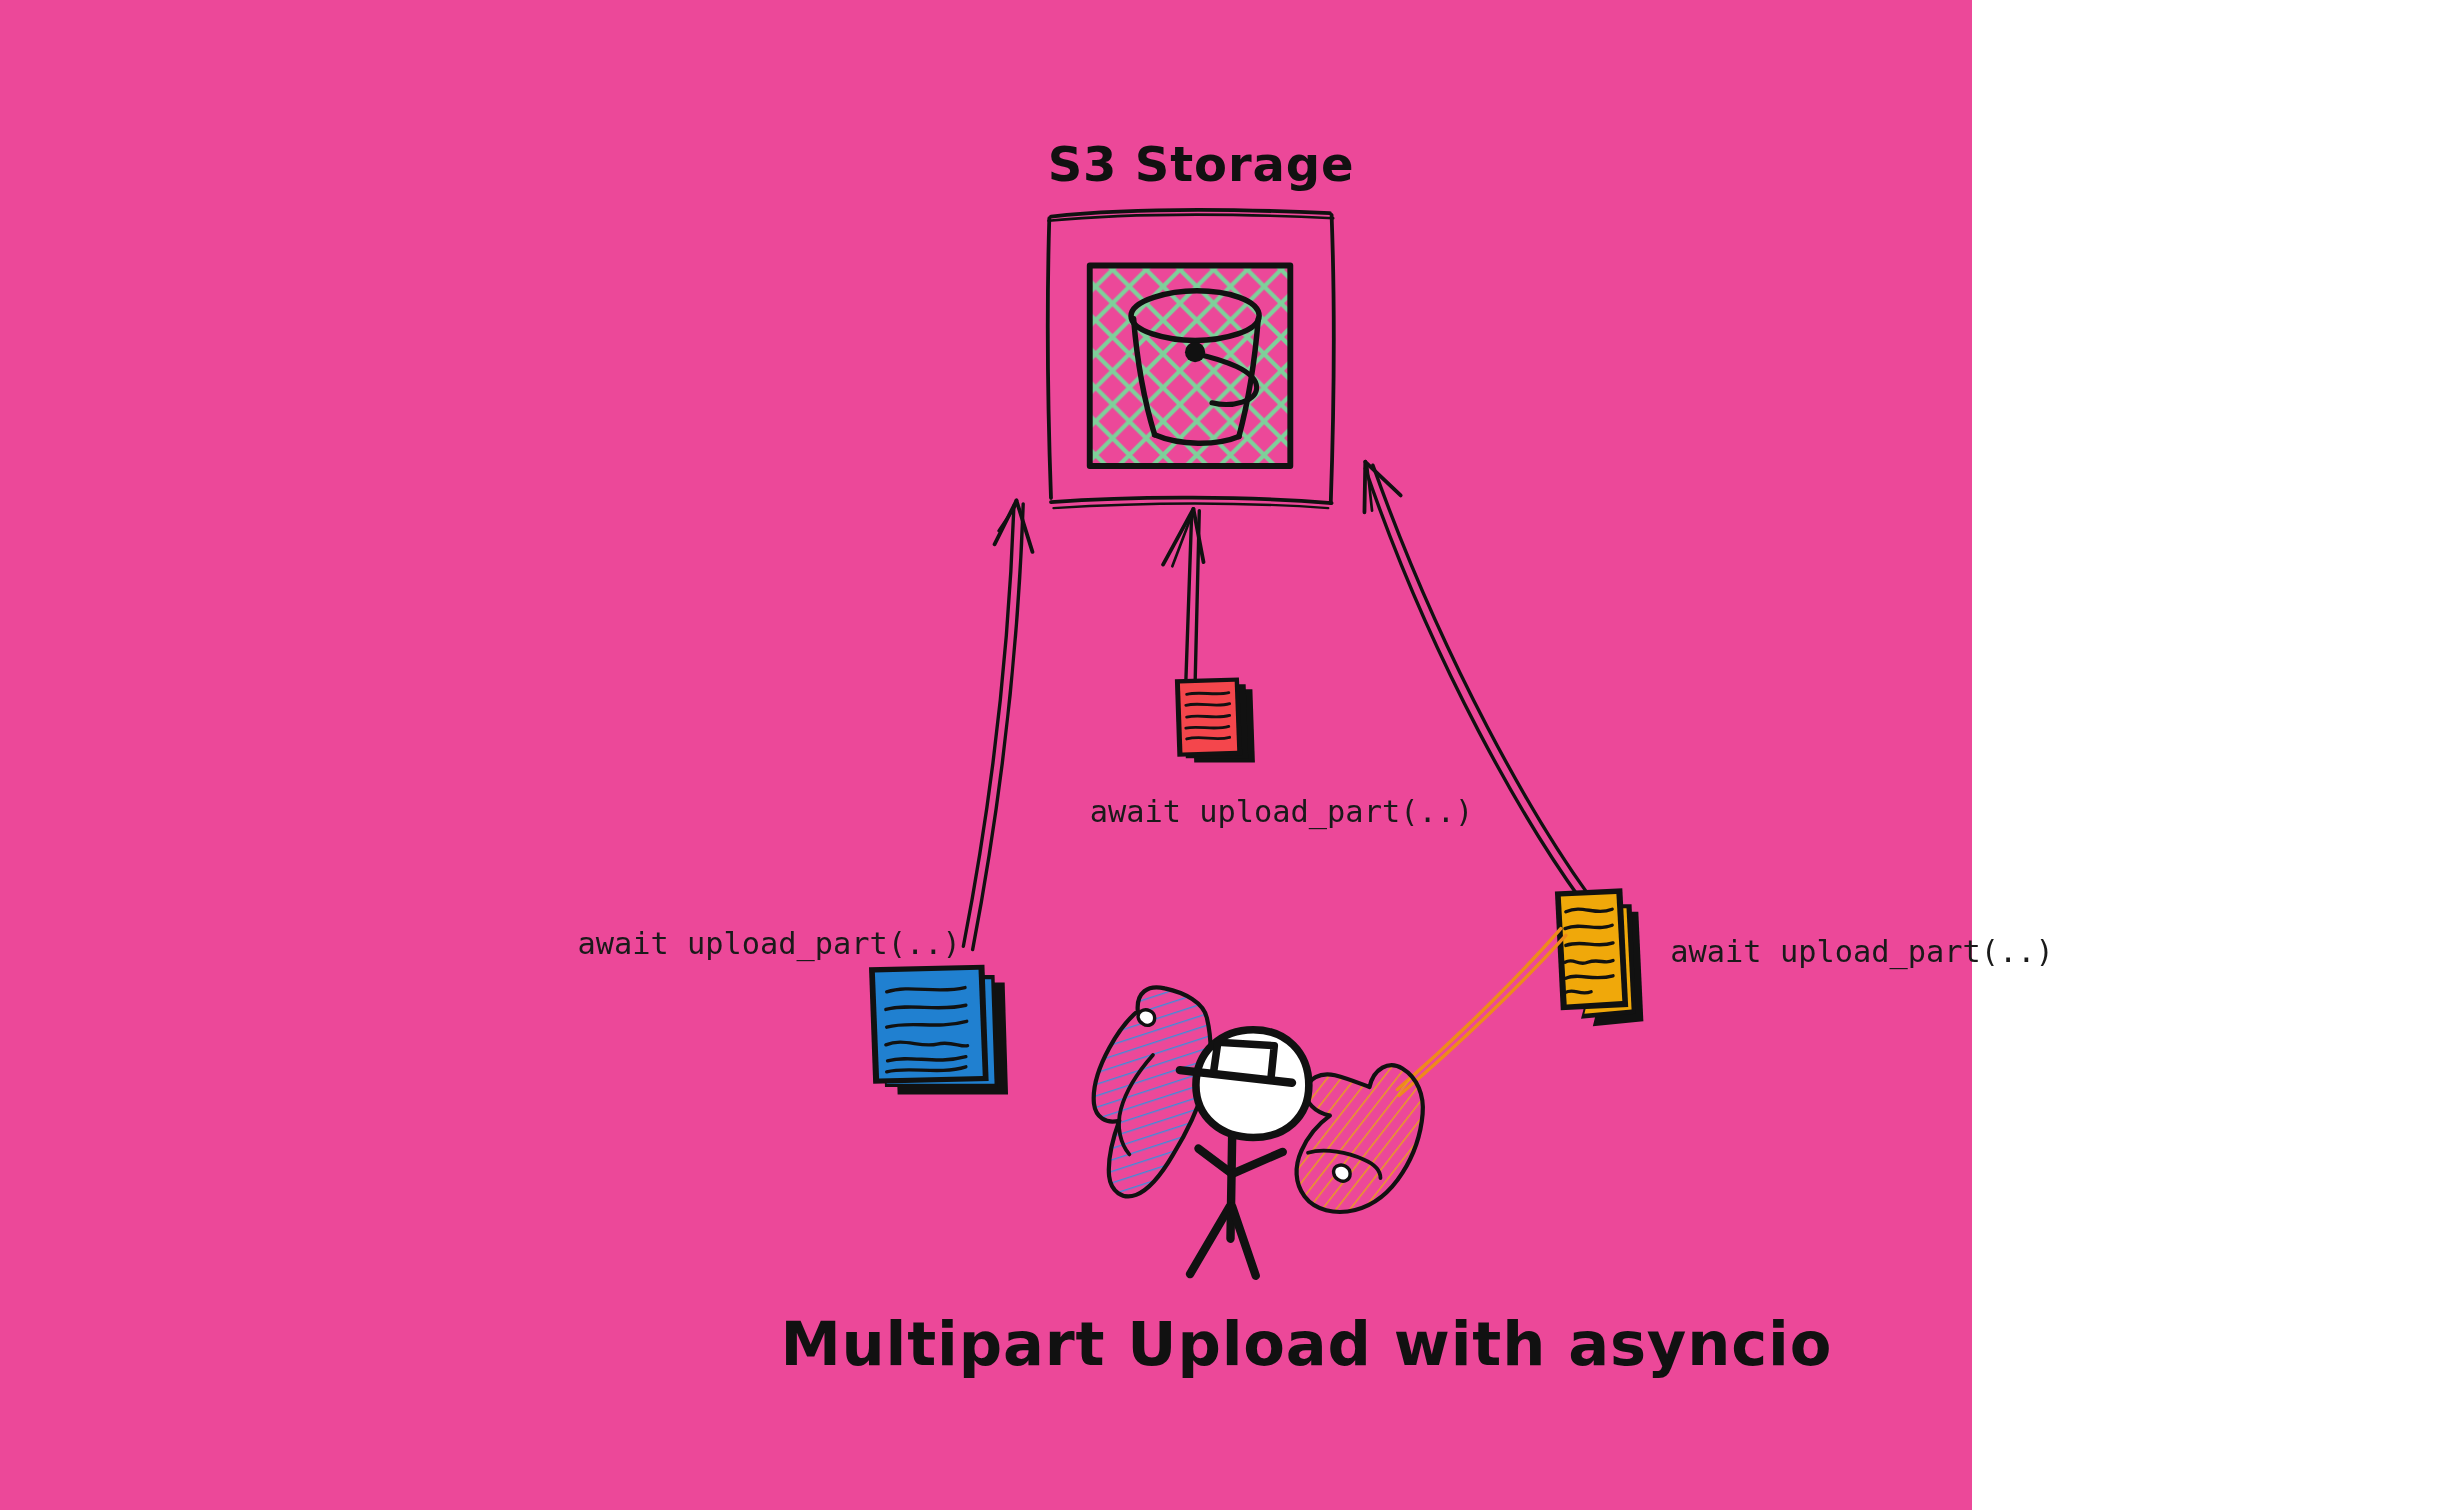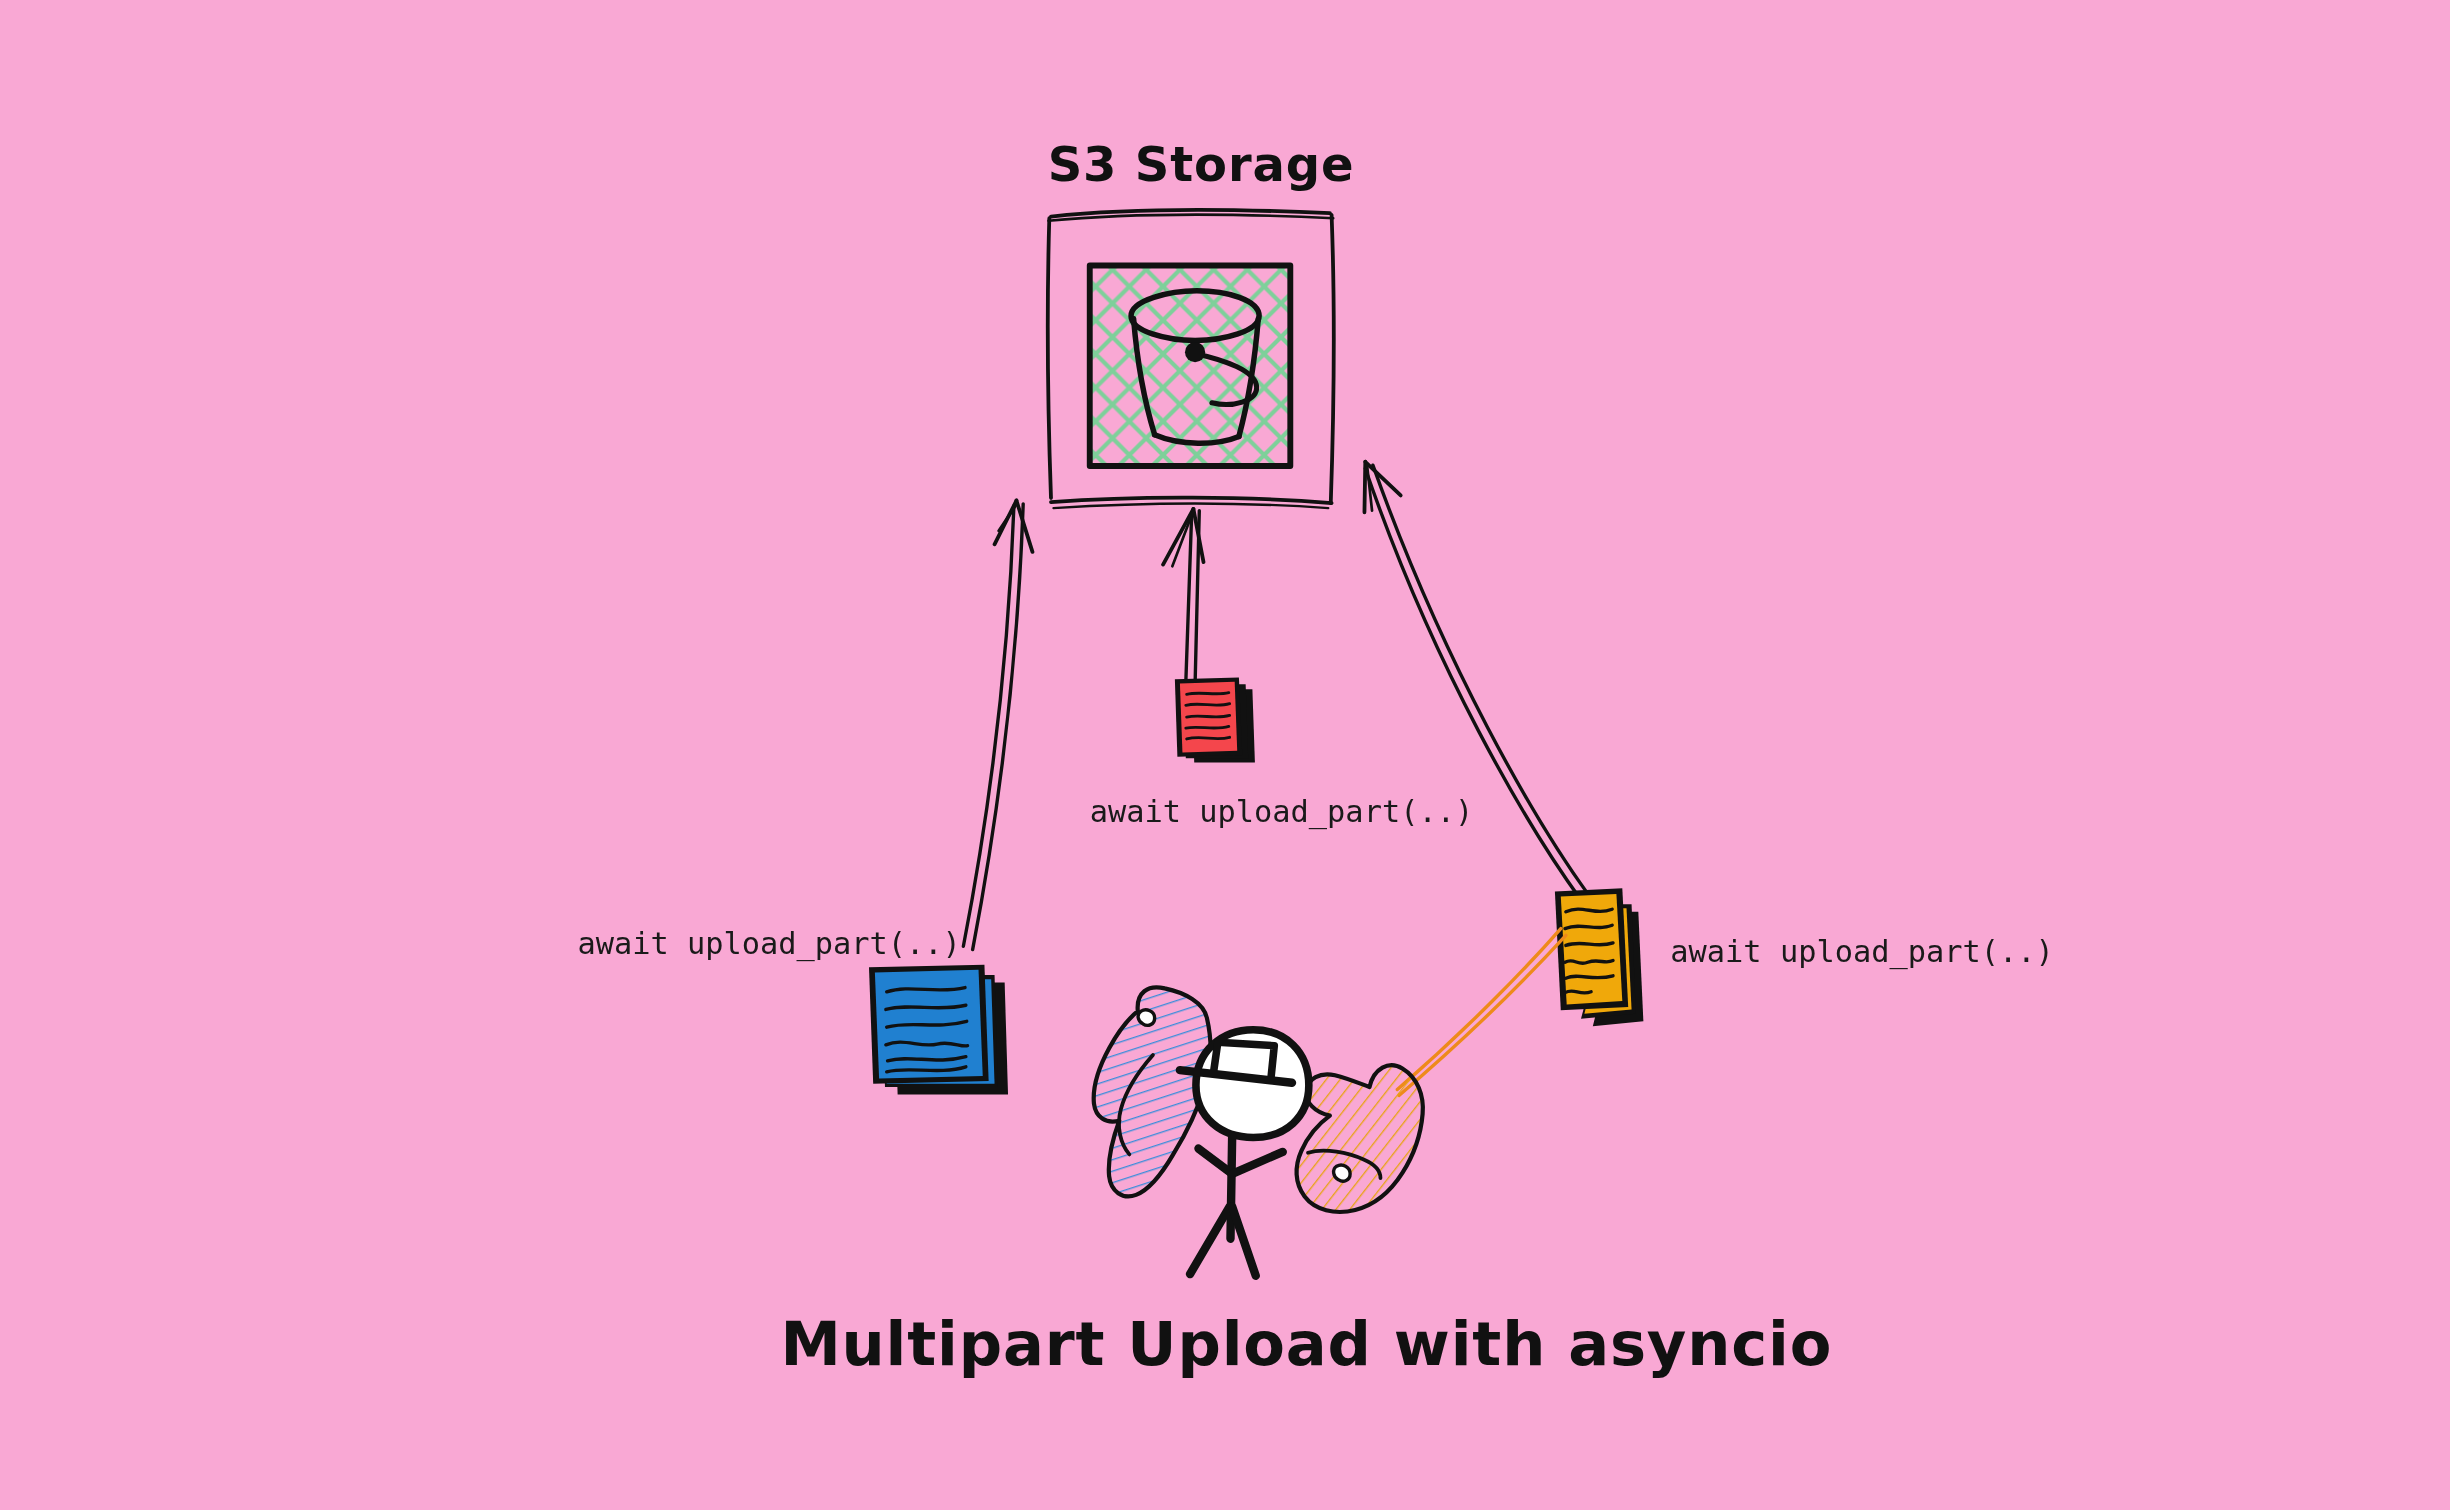--- a/index.html
+++ b/index.html
@@ -8,23 +8,23 @@
     background: #ffffff;
   }
   body {
     width: 2450px;
     height: 1510px;
     overflow: hidden;
     font-family: "DejaVu Sans", sans-serif;
   }
   #canvas {
     position: relative;
-    width: 2450px;
+    width: 1972px;
     height: 1510px;
-    background: #f9a8d4;
+    background: #ec4899;
   }
   #scene {
     position: absolute;
     left: 0;
     top: 0;
     width: 2450px;
     height: 1510px;
   }
   .hand-title {
     font-family: "DejaVu Sans", sans-serif;

